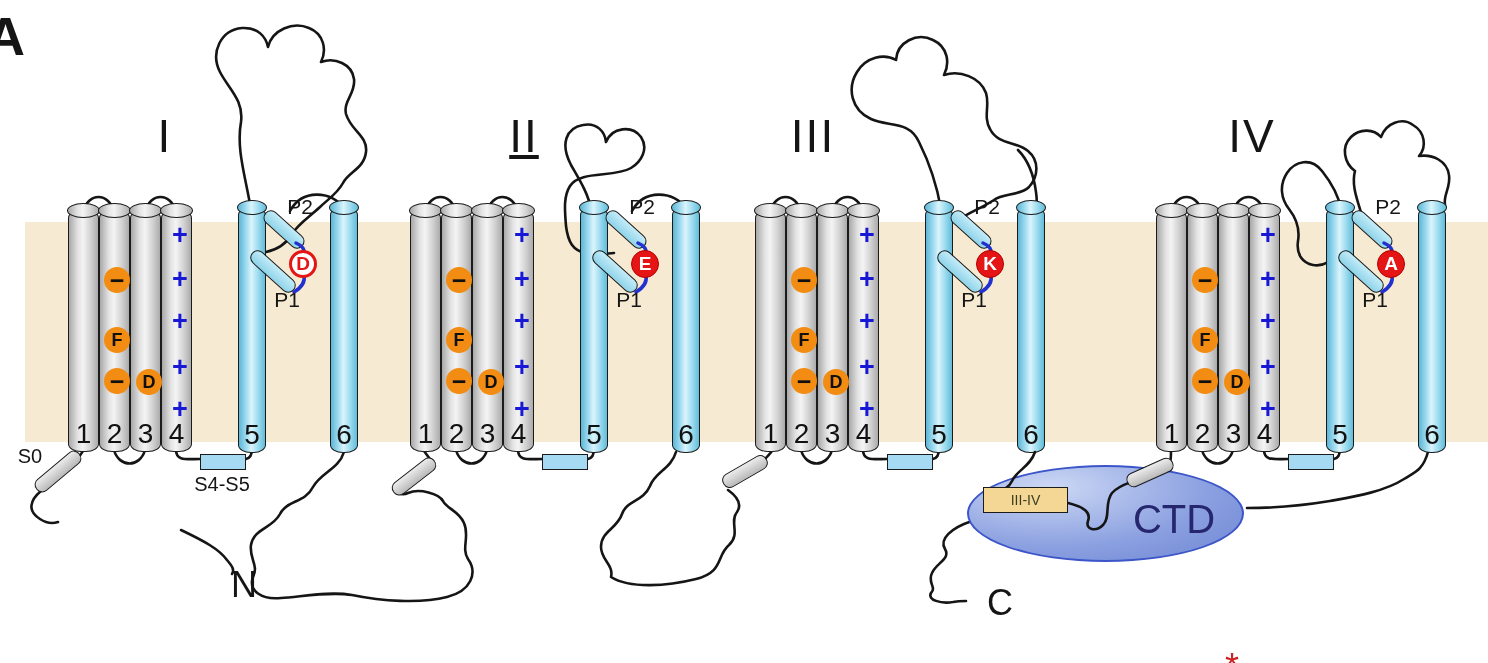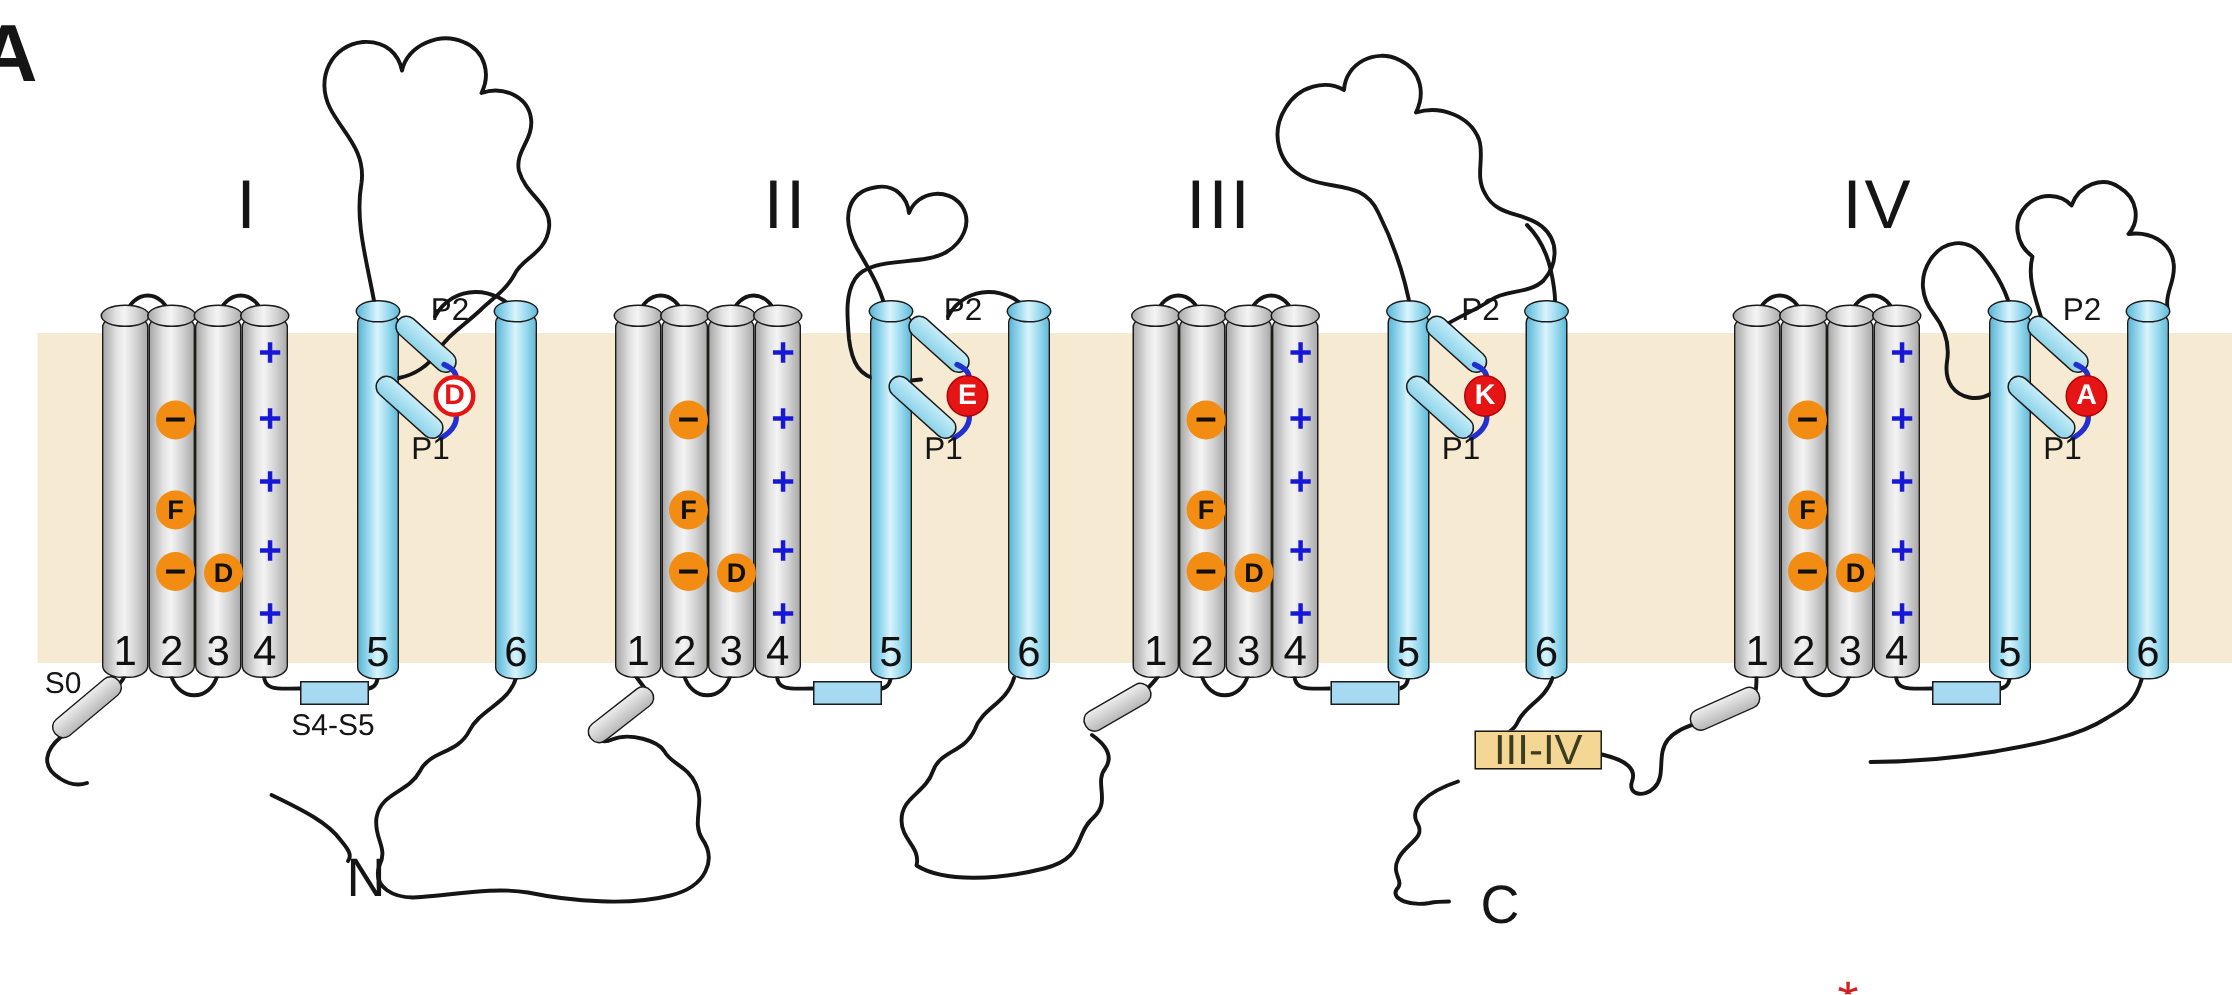--- a/index.html
+++ b/index.html
@@ -36,21 +36,21 @@
   .elbows{position:absolute;left:195px;top:240px;}
   .elbows path{stroke:#2230cf;stroke-width:3.5;fill:none;stroke-linecap:round;}
   #ntd{position:absolute;left:57px;top:488px;width:125px;height:64px;border-radius:50%;z-index:3;
        background:radial-gradient(circle at 38% 32%,#e4ffda,#98e892 62%,#7cd47c);border:2px solid #2f9e2f;
        display:flex;align-items:center;justify-content:center;font-size:30px;color:#1b701b;}
   #ctd{position:absolute;left:967px;top:465px;width:273px;height:93px;border-radius:50%;z-index:3;
        background:radial-gradient(ellipse at 30% 22%,#ccd8f5,#8ba0e0 58%,#6e86d4);border:2px solid #3c55c8;}
   #ctd span{position:absolute;left:150px;top:30px;width:110px;text-align:center;font-size:40px;color:#26266e;}
   #box34{position:absolute;left:983px;top:487px;width:85px;height:26px;box-sizing:border-box;z-index:6;
          background:#f4d794;border:1.8px solid #1b1b1b;display:flex;align-items:center;justify-content:center;
-         font-size:28px;color:#3c3c20;}
+         font-size:14px;color:#3c3c20;}
   #panelA{left:-14px;top:8px;width:60px;font-size:54px;font-weight:700;text-align:left;z-index:6;}
   .ann{z-index:6;}
 </style>
 </head>
 <body>
 
 <div id="stage">
   <div class="lbl" id="panelA">A</div>
   <div id="membrane"></div>
 
@@ -88,34 +88,37 @@
       <path d="M801,450 C806,468 827,468 832,450" fill="none" stroke="#151515" stroke-width="2.6" stroke-linecap="round" stroke-linejoin="round"></path>
       <path d="M863,450 C863,461 873,459 887,459" fill="none" stroke="#151515" stroke-width="2.6" stroke-linecap="round" stroke-linejoin="round"></path>
       <path d="M933,459 C938,458 939,454 939,449" fill="none" stroke="#151515" stroke-width="2.6" stroke-linecap="round" stroke-linejoin="round"></path>
       <path d="M1171,212 C1176,192 1197,192 1202,212" fill="none" stroke="#151515" stroke-width="2.6" stroke-linecap="round" stroke-linejoin="round"></path>
       <path d="M1233,212 C1238,192 1259,192 1264,212" fill="none" stroke="#151515" stroke-width="2.6" stroke-linecap="round" stroke-linejoin="round"></path>
       <path d="M1202,450 C1207,468 1228,468 1233,450" fill="none" stroke="#151515" stroke-width="2.6" stroke-linecap="round" stroke-linejoin="round"></path>
       <path d="M1264,450 C1264,461 1274,459 1288,459" fill="none" stroke="#151515" stroke-width="2.6" stroke-linecap="round" stroke-linejoin="round"></path>
       <path d="M1334,459 C1339,458 1340,454 1340,449" fill="none" stroke="#151515" stroke-width="2.6" stroke-linecap="round" stroke-linejoin="round"></path>
     </svg>
 
+  <div id="ctd">
+    <span>CTD</span>
+  </div>
 
   <svg id="overlines" class="layer" width="1488" height="663" viewBox="0 0 1488 663">
     <path d="M1035,452 C1030,467 1017,470 1012,481 C1007,492 995,490 989,497" fill="none" stroke="#151515" stroke-width="2.6" stroke-linecap="round"></path>
     <path d="M1068,503 C1085,507 1091,513 1088,521 C1085,530 1096,532 1103,525 C1111,517 1104,503 1112,493 C1119,485 1130,483 1136,480" fill="none" stroke="#151515" stroke-width="2.6" stroke-linecap="round"></path>
   </svg>
 
   <div id="box34">III-IV</div>
 
   <div class="rodsm" style="left:30px;top:464px;width:56px;transform:rotate(-40deg);"></div>
   <div class="rodsm" style="left:388px;top:469px;width:52px;transform:rotate(-38deg);"></div>
   <div class="rodsm" style="left:720px;top:464px;width:50px;transform:rotate(-30deg);"></div>
   <div class="rodsm" style="left:1125px;top:465px;width:50px;transform:rotate(-24deg);z-index:6;"></div>
 
-  <div class="lbl ann" style="left:24px;top:446px;width:36px;font-size:20px;text-align:center;">S0</div>
+  <div class="lbl ann" style="left:12px;top:446px;width:36px;font-size:20px;text-align:center;">S0</div>
   <div class="lbl ann" style="left:192px;top:474px;width:60px;font-size:20px;">S4-S5</div>
   <div class="lbl ann" style="left:222px;top:566px;width:44px;font-size:36px;">N</div>
   <div class="lbl ann" style="left:978px;top:584px;width:44px;font-size:36px;">C</div>
   <div class="lbl ann" style="left:1218px;top:648px;width:28px;font-size:36px;color:#cc2222;">*</div>
 
 <div class="domain" style="left: 60px;">
       <div class="lbl numeral" style="left: 65px;">I</div>
 
       <div class="cyl gray" style="left:8px">
         <span class="segnum">1</span>
@@ -156,21 +159,21 @@
       </svg>
 
       <div class="selcirc outline">D</div>
 
       <div class="lbl" style="left:214px;top:196px;width:52px;font-size:21px;">P2</div>
       <div class="lbl" style="left:201px;top:289px;width:52px;font-size:21px;">P1</div>
 
       <div class="srect"></div>
     </div>
     <div class="domain" style="left: 402px;">
-      <div class="lbl numeral" style="left: 82px;">II</div>
+      <div class="lbl numeral" style="left: 82px; text-decoration: underline;">II</div>
 
       <div class="cyl gray" style="left:8px">
         <span class="segnum">1</span>
       </div>
       <div class="cyl gray" style="left:39px">
         <span class="segnum">2</span>
       </div>
       <div class="cyl gray" style="left:70px">
         <span class="segnum">3</span>
       </div>

